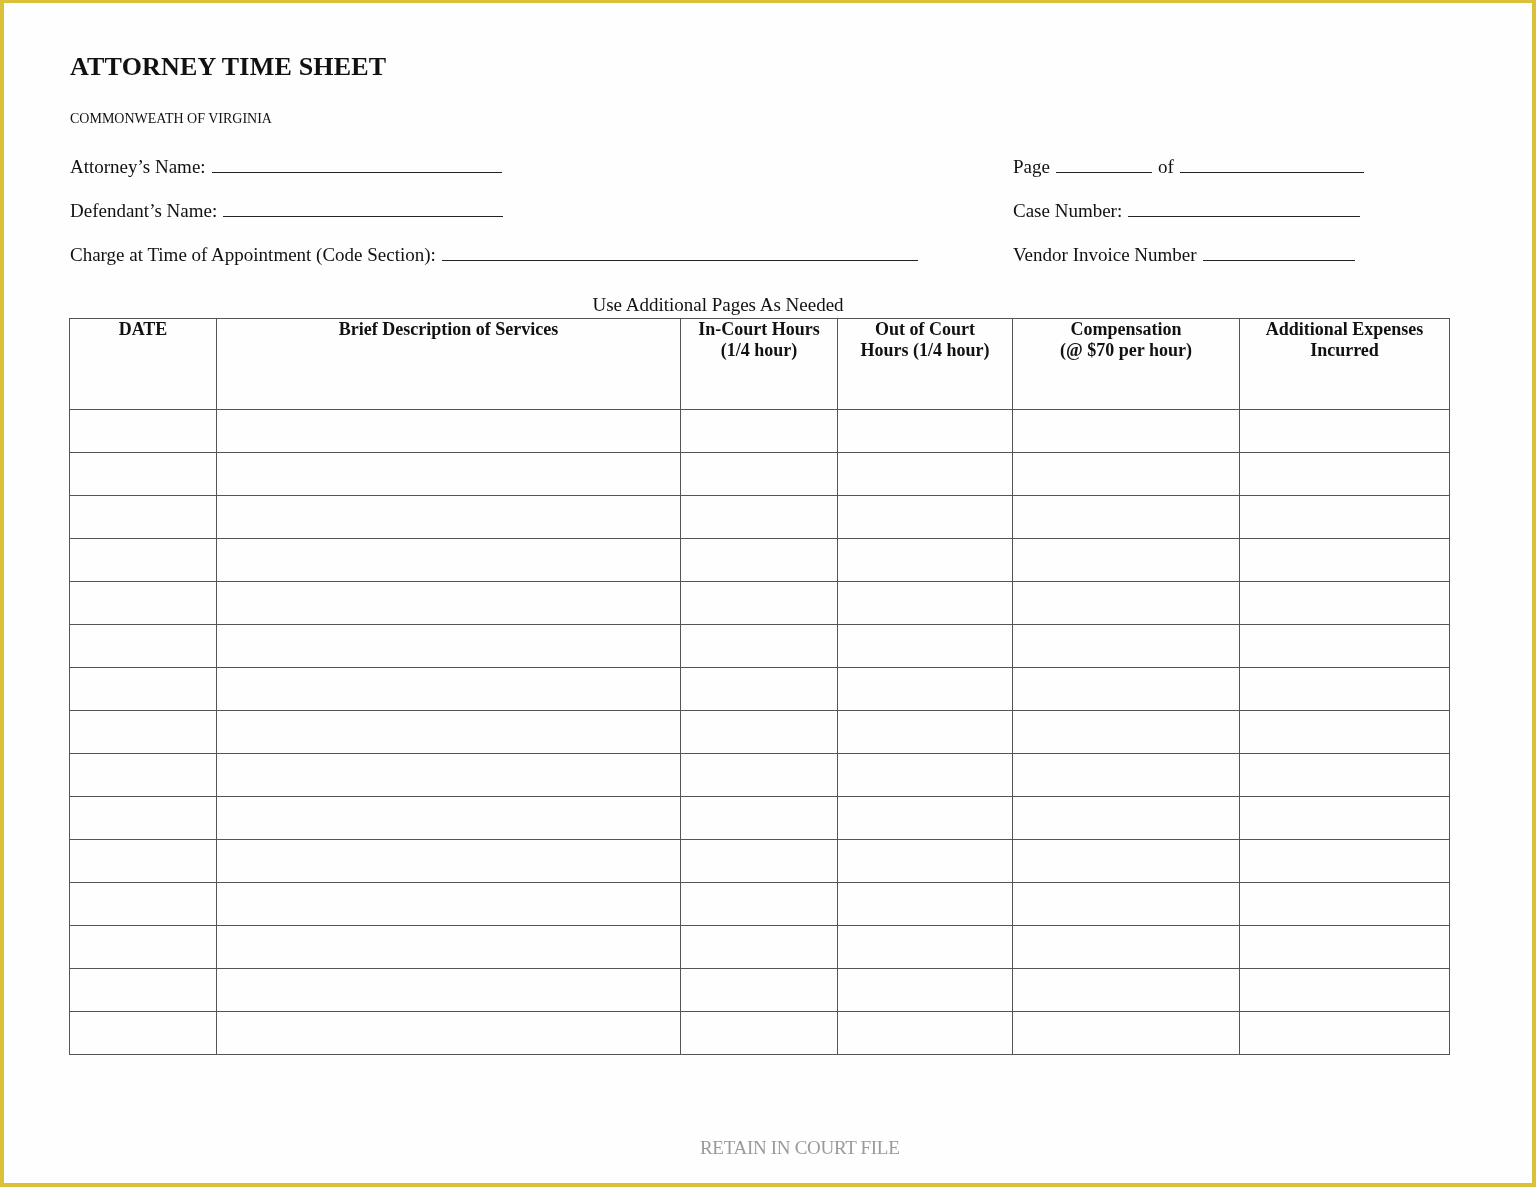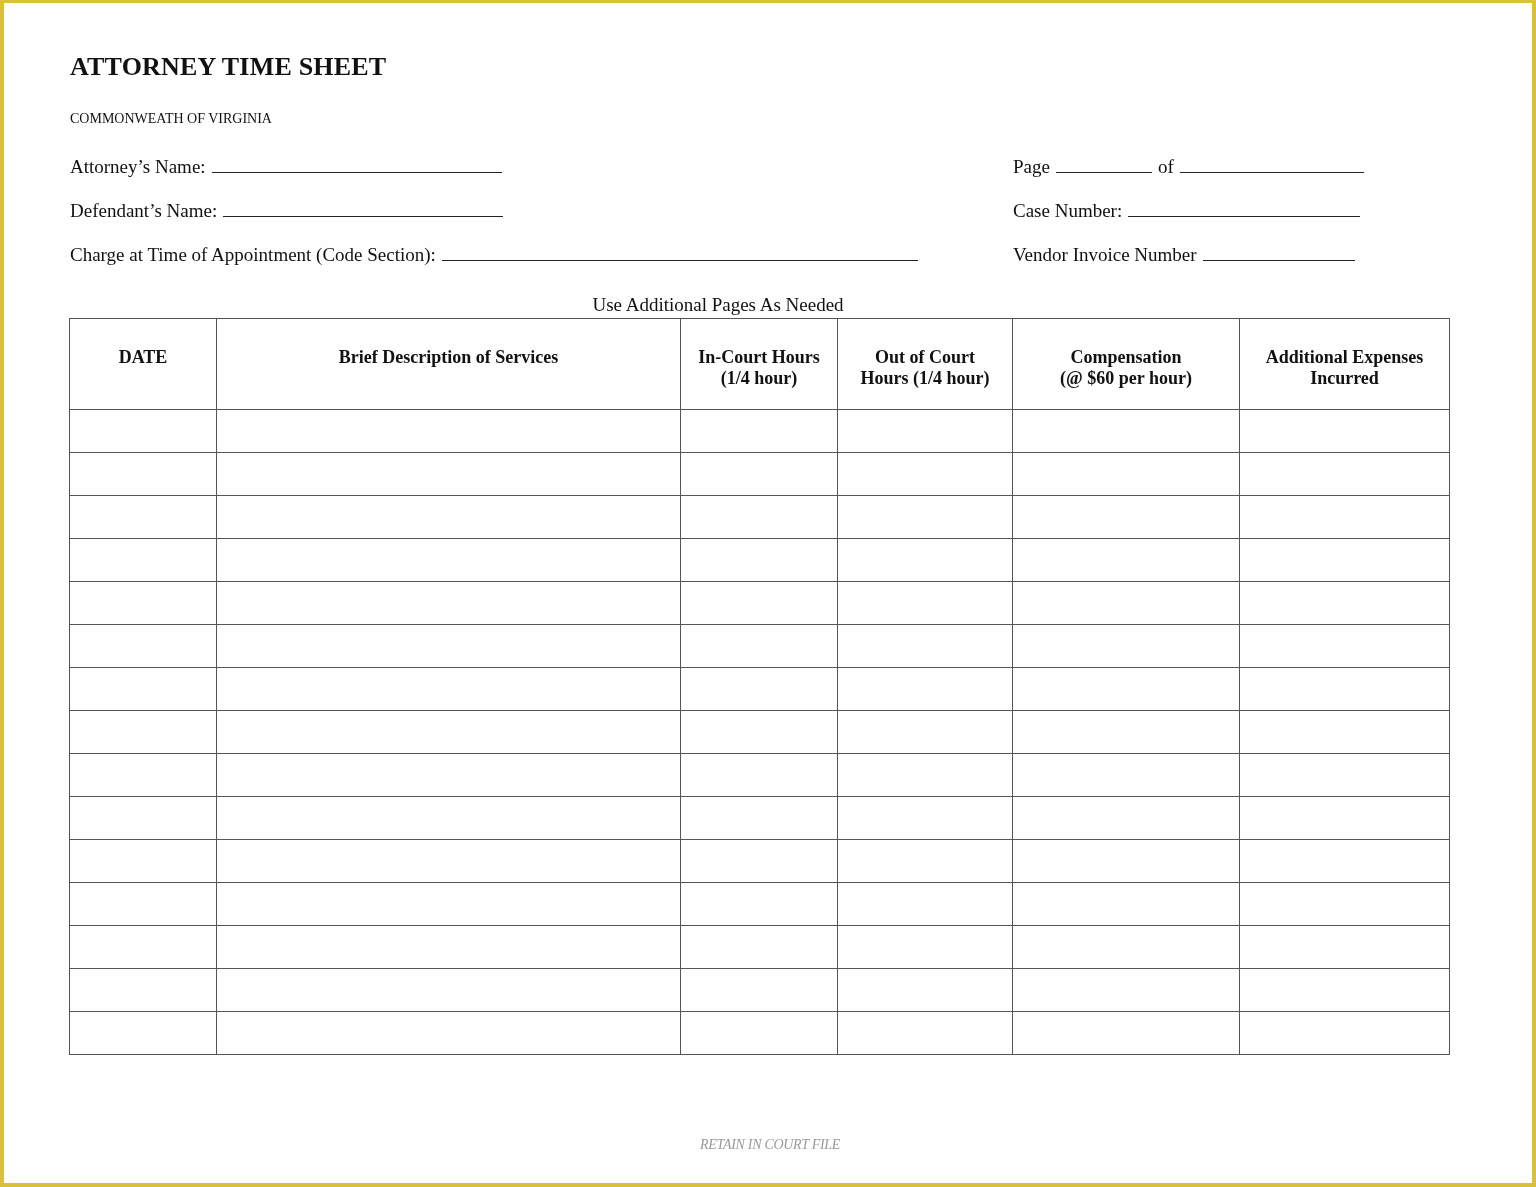--- a/index.html
+++ b/index.html
@@ -39,39 +39,39 @@
 
     table.grid {
       position: absolute; left: 69px; top: 318px;
       border-collapse: collapse; table-layout: fixed;
       width: 1380px;
     }
     table.grid td, table.grid th {
       border: 1.5px solid #555; padding: 0; box-sizing: border-box;
     }
     table.grid th {
-      height: 91px; vertical-align: top; padding-top: 28px;
+      height: 91px; vertical-align: top; 
       font-weight: bold; font-size: 18px; line-height: 21px;
       text-align: center;
     }
     table.grid td { height: 43px; }
 
     table.totals {
       position: absolute; left: 69px; top: 1080px;
       border-collapse: collapse; table-layout: fixed; width: 1380px;
     }
     table.totals td {
       border: 1.5px solid #444; height: 28px; padding: 0; box-sizing: border-box;
     }
     table.totals td.label {
       text-align: center; font-size: 22px; line-height: 26px;
     }
     .footer {
       position: absolute; left: 700px; top: 1137px;
-      font-size: 14px; color: #9a9a9a; letter-spacing: -0.3px; font-style: italic;
+      font-size: 19px; color: #9a9a9a; letter-spacing: -0.3px;
     }
   </style>
 </head>
 <body>
 
 <div class="frame"></div>
 
 <div class="title">ATTORNEY TIME SHEET</div>
 <div class="subtitle">COMMONWEATH OF VIRGINIA</div>
 
@@ -105,21 +105,21 @@
     <col style="width:175px">
       <col style="width:227px">
       <col style="width:210px">
   </colgroup>
   <thead>
     <tr>
       <th><span>DATE</span></th>
       <th><span>Brief Description of Services</span></th>
       <th><span>In-Court Hours</span><br><span>(1/4 hour)</span></th>
       <th><span>Out of Court</span><br><span>Hours (1/4 hour)</span></th>
-      <th><span>Compensation</span><br><span>(@ $60 per hour)</span></th>
+      <th><span>Compensation</span><br><span>(@ $70 per hour)</span></th>
       <th><span>Additional Expenses</span><br><span>Incurred</span></th>
     </tr>
   </thead>
   <tbody id="grid-body">
       <tr>
         <td></td>
         <td></td>
         <td></td>
         <td></td>
         <td></td>

